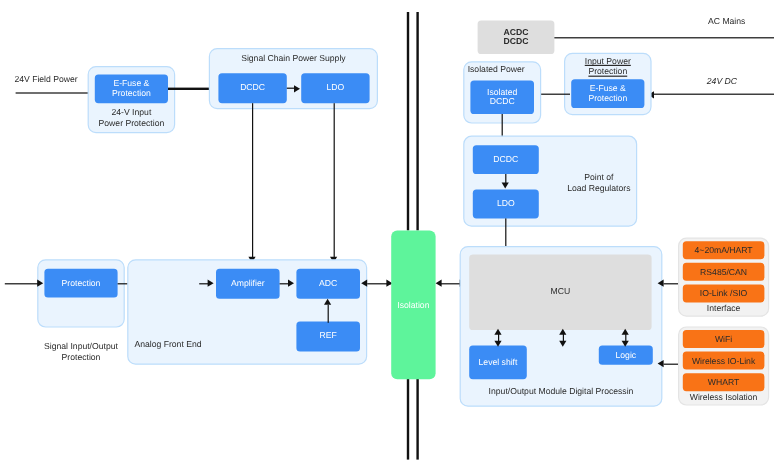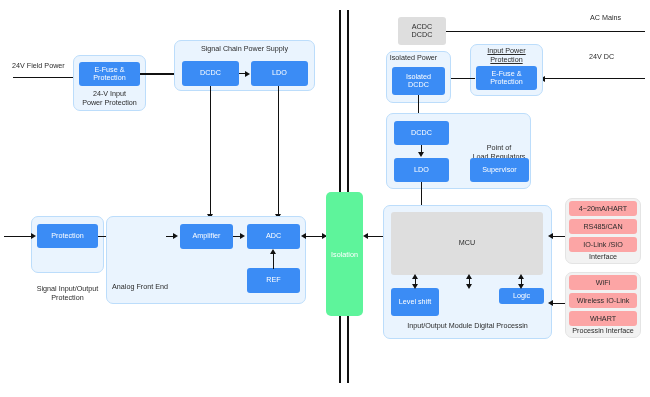--- a/index.html
+++ b/index.html
@@ -15,21 +15,21 @@
   .blk{position:absolute;background:#3b8cf5;border-radius:3px;color:#ffffff;
        font-size:7.2px;line-height:8.4px;display:flex;align-items:center;
        justify-content:center;text-align:center;box-sizing:border-box;
        white-space:pre-line;}
   .gblk{position:absolute;background:#dedede;border-radius:3px;color:#2b2b2b;
         font-size:7.2px;line-height:8.4px;display:flex;align-items:center;
         justify-content:center;text-align:center;box-sizing:border-box;
         white-space:pre-line;}
   .grp-gray{position:absolute;background:#f2f2f2;border:1px solid #e4e4e4;
             border-radius:7px;box-sizing:border-box;}
-  .gcell{position:absolute;background:#fca5a5;border-radius:3px;color:#2b2b2b;
+  .gcell{position:absolute;background:#f97316;border-radius:3px;color:#2b2b2b;
          font-size:7.2px;display:flex;align-items:center;justify-content:center;
          text-align:center;box-sizing:border-box;}
   .ext-lbl{position:absolute;color:#2b2b2b;font-size:7.2px;white-space:nowrap;}
 
   
   .hl{position:absolute;background:#111111;height:1.3px;}
   .vl{position:absolute;background:#111111;width:1.3px;}
   .iso-line{position:absolute;background:#111111;width:1.6px;}
 
   
@@ -117,24 +117,24 @@
   <div class="iso-box" style="left:326px;top:192px;width:37px;height:124px;">Isolation</div>
 
   <div class="hl" style="left:367px;top:235.5px;width:19px;"></div>
   <div class="ar ar-l" style="left:363px;top:233px;"></div>
   <div class="ar ar-r" style="left:383px;top:233px;"></div>
 
   <div class="ext-lbl" style="left:590px;top:13px;">AC Mains</div>
   <div class="hl" style="left:446px;top:31px;width:199px;"></div>
   <div class="ar ar-l" style="left:441px;top:28.5px;"></div>
 
-  <div class="gblk" style="left:398px;top:17px;width:48px;height:28px;">ACDC
+  <div class="gblk" style="left:398px;top:17px;width:64px;height:28px;font-weight:bold;">ACDC
 DCDC</div>
 
-  <div class="ext-lbl" style="left:589px;top:52px;">24V DC</div>
+  <div class="ext-lbl" style="left:589px;top:63px;font-style:italic;">24V DC</div>
   <div class="hl" style="left:545px;top:78px;width:100px;"></div>
   <div class="ar ar-l" style="left:540px;top:75.5px;"></div>
 
   <div class="grp" style="left:470px;top:44px;width:73px;height:52px;"></div>
   <div class="grp-lbl" style="left:470px;top:47px;width:73px;text-decoration:underline;">Input Power
 Protection</div>
   <div class="blk" style="left:476px;top:66px;width:61px;height:24px;">E-Fuse &amp;
 Protection</div>
 
   <div class="hl" style="left:449px;top:78px;width:26px;"></div>
@@ -146,21 +146,20 @@
 DCDC</div>
 
   <div class="vl" style="left:417.5px;top:95px;height:25px;"></div>
   <div class="ar ar-d" style="left:415px;top:118px;"></div>
 
   <div class="grp" style="left:386px;top:113px;width:145px;height:76px;"></div>
   <div class="grp-lbl" style="left:463px;top:120px;width:72px;margin-top:24px;">Point of
 Load Regulators</div>
   <div class="blk" style="left:394px;top:121px;width:55px;height:24px;">DCDC</div>
   <div class="blk" style="left:394px;top:158px;width:55px;height:24px;">LDO</div>
-  <div class="blk" style="left:470px;top:158px;width:59px;height:24px;">Supervisor</div>
 
   <div class="vl" style="left:420.5px;top:145px;height:8px;"></div>
   <div class="ar ar-d" style="left:418px;top:152px;"></div>
 
   <div class="vl" style="left:420.5px;top:182px;height:28px;"></div>
   <div class="ar ar-d" style="left:418px;top:207px;"></div>
 
   <div class="grp" style="left:383px;top:205px;width:169px;height:134px;"></div>
   <div class="grp-lbl" style="left:383px;top:322px;width:169px;">Input/Output Module Digital Processin</div>
   <div class="gblk" style="left:391px;top:212px;width:152px;height:63px;">MCU</div>
@@ -190,15 +189,15 @@
   <div class="grp-gray" style="left:565px;top:198px;width:76px;height:66px;"></div>
   <div class="gcell" style="left:569px;top:201px;width:68px;height:15px;">4~20mA/HART</div>
   <div class="gcell" style="left:569px;top:219px;width:68px;height:15px;">RS485/CAN</div>
   <div class="gcell" style="left:569px;top:237px;width:68px;height:15px;">IO-Link /SIO</div>
   <div class="grp-lbl" style="left:565px;top:253px;width:76px;">Interface</div>
 
   <div class="grp-gray" style="left:565px;top:272px;width:76px;height:66px;"></div>
   <div class="gcell" style="left:569px;top:275px;width:68px;height:15px;">WiFi</div>
   <div class="gcell" style="left:569px;top:293px;width:68px;height:15px;">Wireless IO-Link</div>
   <div class="gcell" style="left:569px;top:311px;width:68px;height:15px;">WHART</div>
-  <div class="grp-lbl" style="left:563px;top:327px;width:80px;">Processin Interface</div>
+  <div class="grp-lbl" style="left:563px;top:327px;width:80px;">Wireless Isolation</div>
 
 </div>
 
 </body></html>

